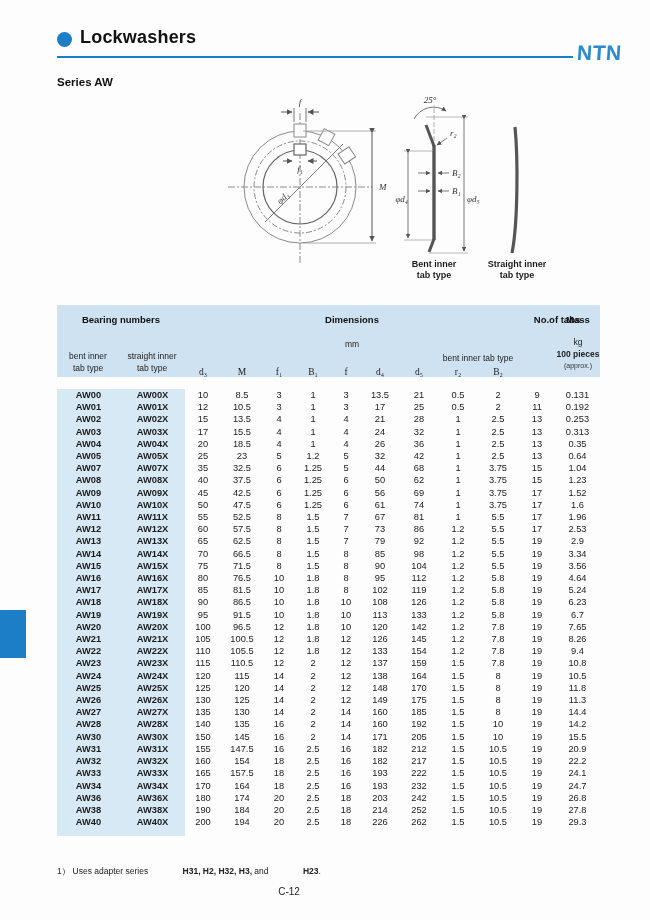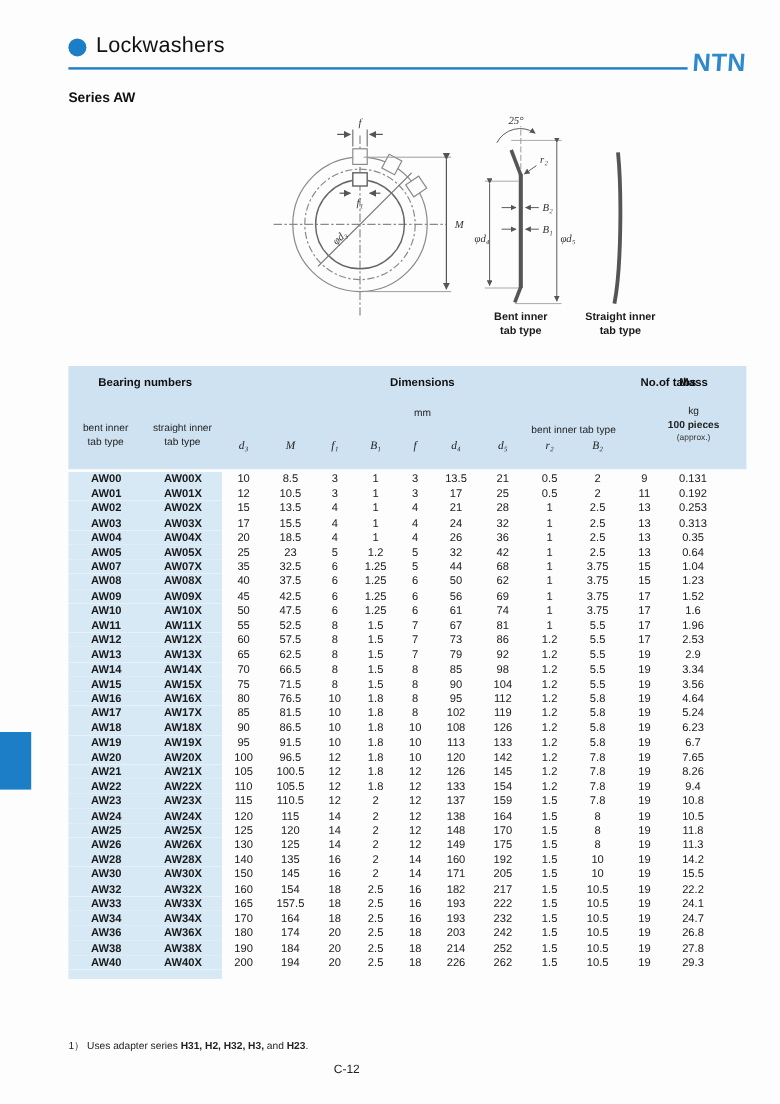--- a/index.html
+++ b/index.html
@@ -3,44 +3,44 @@
 <meta charset="utf-8">
 <style>
   html,body{margin:0;padding:0;}
   body{
     width:650px;height:920px;position:relative;background:#fdfdfd;
     font-family:"Liberation Sans","DejaVu Sans",sans-serif;color:#1a1a1a;
     overflow:hidden;
   }
   
   .hdr-bullet{position:absolute;left:57px;top:32px;width:15px;height:15px;border-radius:50%;background:#1b7ec6;}
-  .hdr-title{position:absolute;left:80px;top:27px;font-size:18px;font-weight:normal;letter-spacing:.2px;color:#111;}
+  .hdr-title{position:absolute;left:80px;top:27px;font-size:18px;font-weight:bold;letter-spacing:.2px;color:#111;}
   .hdr-rule{position:absolute;left:57px;top:56px;width:516px;height:2px;background:#1b7ec6;}
   .hdr-brand{position:absolute;left:577px;top:41px;font-size:21px;font-weight:800;color:#2f8acc;letter-spacing:.5px;transform:skewX(-4deg);}
   .series{position:absolute;left:57px;top:76px;font-size:11.5px;font-weight:bold;color:#111;}
   
   .diagram{position:absolute;left:0;top:95px;width:650px;height:195px;}
   .dim-label{font-family:"Liberation Serif","DejaVu Serif",serif;font-style:italic;font-size:9px;fill:#333;}
   .cap{font-size:9px;font-weight:bold;fill:#1a1a1a;font-family:"Liberation Sans",sans-serif;}
   
   .tblwrap{position:absolute;left:57px;top:305px;width:543px;}
-  .thead{position:relative;width:543px;height:86px;background:#cfe2f1;margin-bottom:2px;padding-left:22px;}
+  .thead{position:relative;width:543px;height:72px;background:#cfe2f1;margin-bottom:12px;}
   .thead span{position:absolute;transform:translateX(-50%);white-space:nowrap;}
   .gh{font-size:9.5px;font-weight:bold;color:#111;}
   .uh{font-size:8.5px;color:#222;}
-  .sh{font-family:"Liberation Serif","DejaVu Serif",serif;font-style:italic;font-size:9.5px;color:#222;}
+  .sh{font-family:"Liberation Serif","DejaVu Serif",serif;font-size:9.5px;color:#222;}
   .tiny{font-size:7px;color:#333;}
   table{border-collapse:collapse;table-layout:fixed;width:543px;}
   td{font-size:9.3px;height:12.2px;padding:0;text-align:center;white-space:nowrap;overflow:hidden;color:#1a1a1a;line-height:12.2px;}
   td.c-bearing{background:#d8e9f6;font-weight:bold;}
   tr.filler td{height:8px;}
   tr.filler td:not(.c-bearing){background:transparent;}
   
   .footnote{position:absolute;left:57px;top:866px;font-size:8.5px;color:#222;}
-  .footnote b{font-weight:bold;}
+  .footnote b{font-weight:bold;margin-left:32px;}
   .pageno{position:absolute;left:0;top:886px;width:578px;text-align:center;font-size:10px;color:#222;}
   .edge-tab{position:absolute;left:0;top:610px;width:26px;height:48px;background:#1b7ec6;}
 </style>
 </head>
 <body>
 
 <div class="hdr-bullet"></div>
 <div class="hdr-title">Lockwashers</div>
 <div class="hdr-rule"></div>
 <div class="hdr-brand">NTN</div>
@@ -557,20 +557,35 @@
           <td>2</td>
           <td>12</td>
           <td>149</td>
           <td>175</td>
           <td>1.5</td>
           <td>8</td>
           <td>19</td>
           <td>11.3</td>
         </tr>
         <tr>
+          <td class="c-bearing">AW27</td>
+          <td class="c-bearing">AW27X</td>
+          <td>135</td>
+          <td>130</td>
+          <td>14</td>
+          <td>2</td>
+          <td>14</td>
+          <td>160</td>
+          <td>185</td>
+          <td>1.5</td>
+          <td>8</td>
+          <td>19</td>
+          <td>14.4</td>
+        </tr>
+        <tr>
           <td class="c-bearing">AW28</td>
           <td class="c-bearing">AW28X</td>
           <td>140</td>
           <td>135</td>
           <td>16</td>
           <td>2</td>
           <td>14</td>
           <td>160</td>
           <td>192</td>
           <td>1.5</td>
@@ -587,20 +602,35 @@
           <td>2</td>
           <td>14</td>
           <td>171</td>
           <td>205</td>
           <td>1.5</td>
           <td>10</td>
           <td>19</td>
           <td>15.5</td>
         </tr>
         <tr>
+          <td class="c-bearing">AW31</td>
+          <td class="c-bearing">AW31X</td>
+          <td>155</td>
+          <td>147.5</td>
+          <td>16</td>
+          <td>2.5</td>
+          <td>16</td>
+          <td>182</td>
+          <td>212</td>
+          <td>1.5</td>
+          <td>10.5</td>
+          <td>19</td>
+          <td>20.9</td>
+        </tr>
+        <tr>
           <td class="c-bearing">AW32</td>
           <td class="c-bearing">AW32X</td>
           <td>160</td>
           <td>154</td>
           <td>18</td>
           <td>2.5</td>
           <td>16</td>
           <td>182</td>
           <td>217</td>
           <td>1.5</td>

